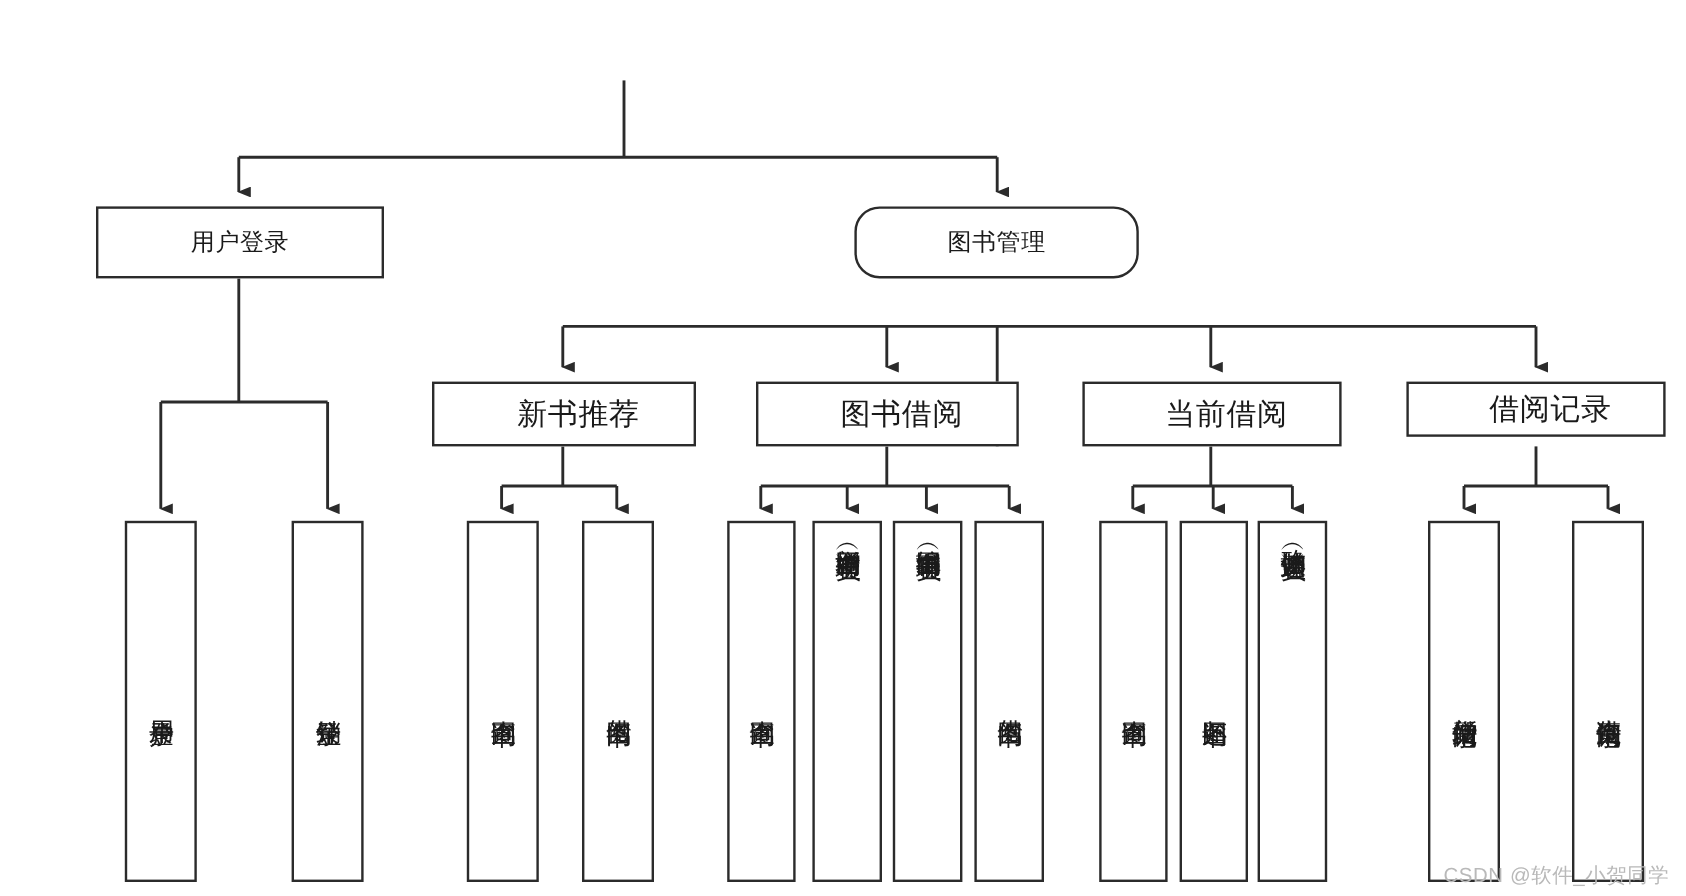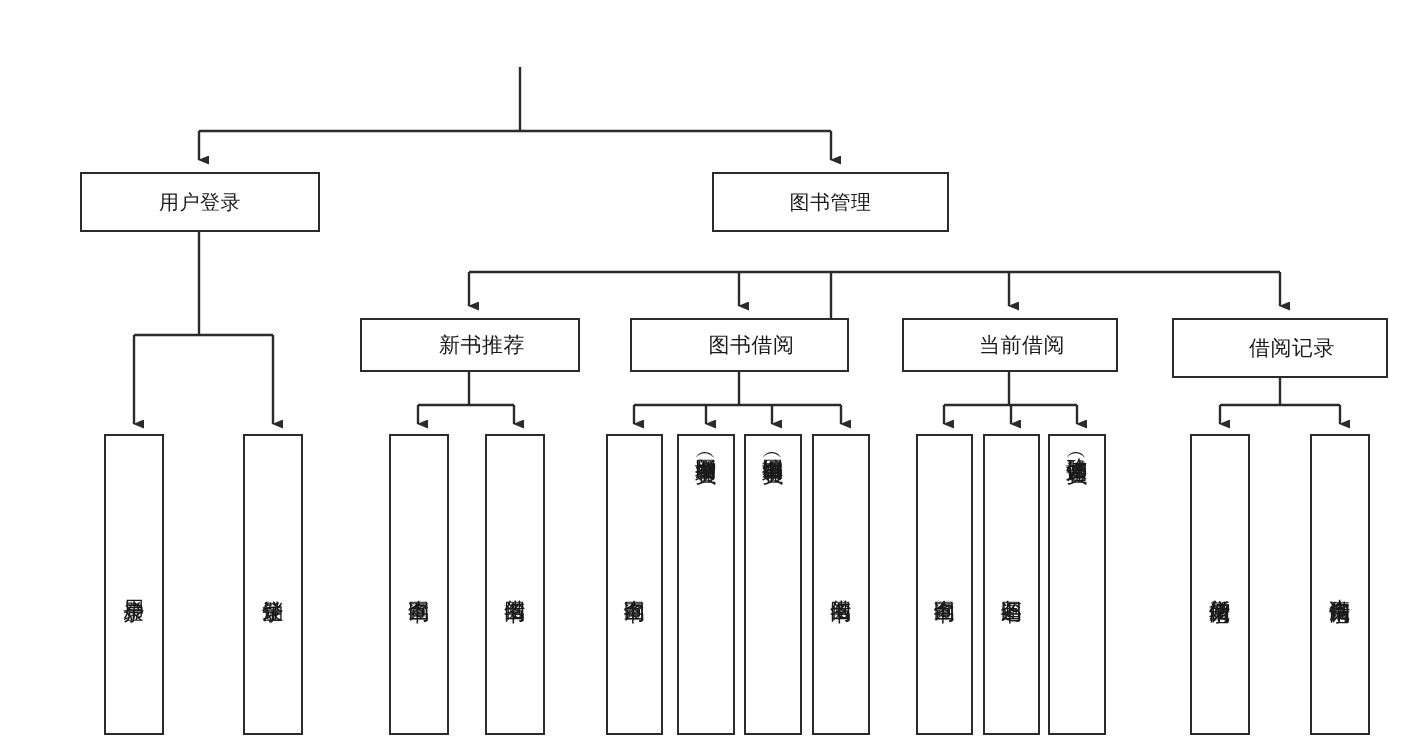--- a/index.html
+++ b/index.html
@@ -35,21 +35,21 @@
     justify-content: center;
     color: #1a1a1a;
   }
   .node.root {
     font-size: 21px;
   }
   .node.level1 {
     font-size: 20px;
   }
   .node.level2 {
-    font-size: 21px;
+    font-size: 25px;
     padding-left: 24px;
   }
   .node.leaf {
     align-items: flex-start;
     padding-top: 6px;
   }
   .node .label {
     line-height: 1.05;
     letter-spacing: 0.5px;
     white-space: nowrap;
@@ -133,34 +133,34 @@
       <line x1="1220" y1="405" x2="1340" y2="405"></line>
       <line x1="1220" y1="405" x2="1220" y2="424" marker-end="url(#arrow)"></line>
       <line x1="1340" y1="405" x2="1340" y2="424" marker-end="url(#arrow)"></line>
     </g>
   </svg>
 
 
   <div class="node level1" style="left:80px; top:172px; width:240px; height:60px;">
     <span class="label">用户登录</span>
   </div>
-  <div class="node level1" style="left:712px; top:172px; width:237px; height:60px;">
+  <div class="node level1" style="left:712px; top:172px; width:237px; height:60px;border-radius:21px;">
     <span class="label">图书管理</span>
   </div>
 
   <div class="node level2" style="left:360px; top:318px; width:220px; height:54px;">
     <span class="label">新书推荐</span>
   </div>
   <div class="node level2" style="left:902px; top:318px; width:216px; height:54px;">
     <span class="label">当前借阅</span>
   </div>
   <div class="node level2" style="left:630px; top:318px; width:219px; height:54px;">
     <span class="label">图书借阅</span>
   </div>
-  <div class="node level2" style="left:1172px; top:318px; width:216px; height:60px;">
+  <div class="node level2" style="left:1172px; top:318px; width:216px; height:46px;">
     <span class="label">借阅记录</span>
   </div>
 
   <div class="node leaf pos-mid" style="left:104px; top:434px; width:60px; height:301px;">
     <span class="label">用户登录</span>
   </div>
   <div class="node leaf pos-mid" style="left:243px; top:434px; width:60px; height:301px;">
     <span class="label">注销登录</span>
   </div>
 
@@ -194,14 +194,15 @@
     <span class="label">确认归还（管理员）</span>
   </div>
 
   <div class="node leaf pos-mid" style="left:1190px; top:434px; width:60px; height:301px;">
     <span class="label">新增借阅记录</span>
   </div>
   <div class="node leaf pos-mid" style="left:1310px; top:434px; width:60px; height:301px;">
     <span class="label">查询借阅记录</span>
   </div>
 
+  <div id="watermark">CSDN @软件_小贺同学</div>
 
 </div>
 
 </body></html>

